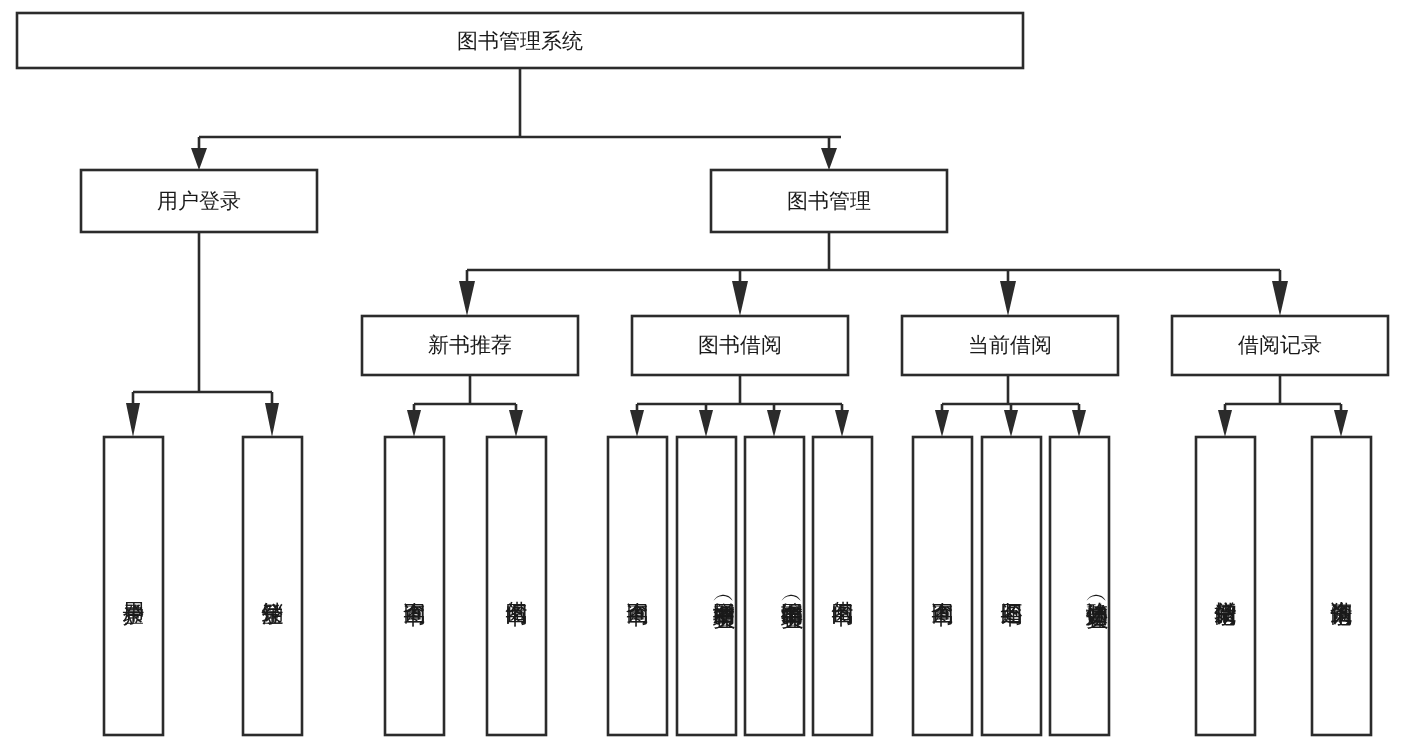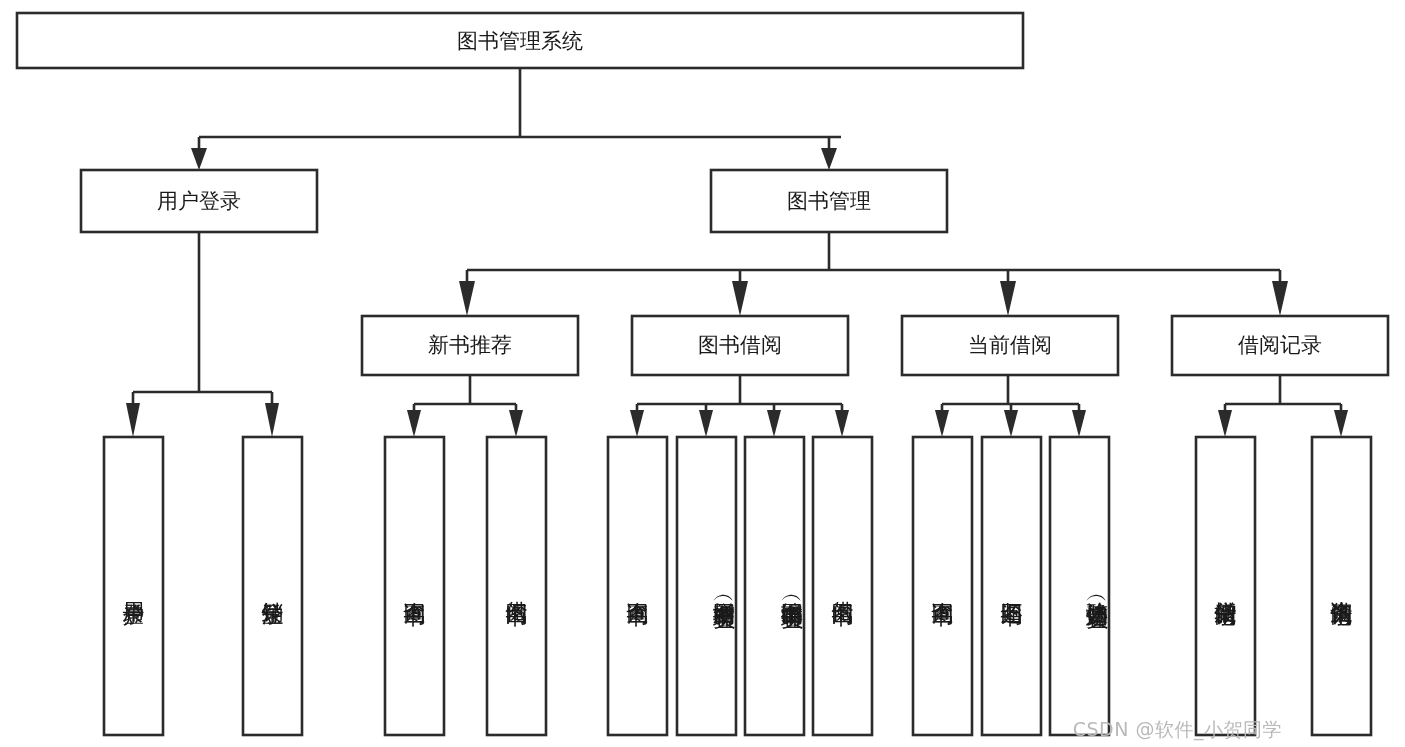--- a/index.html
+++ b/index.html
@@ -214,15 +214,14 @@
   <div class="leaf-label" style="left:608px; top:437px; width:59px; height:298px; display:flex; align-items:center; justify-content:center;">查询图书</div>
   <div class="leaf-label" style="left:677px; top:441px; width:59px; height:294px; display:flex; align-items:flex-start; justify-content:center;">新增图书（管理员）</div>
   <div class="leaf-label" style="left:745px; top:441px; width:59px; height:294px; display:flex; align-items:flex-start; justify-content:center;">编辑图书（管理员）</div>
   <div class="leaf-label" style="left:813px; top:437px; width:59px; height:298px; display:flex; align-items:center; justify-content:center;">借阅图书</div>
   <div class="leaf-label" style="left:913px; top:437px; width:59px; height:298px; display:flex; align-items:center; justify-content:center;">查询图书</div>
   <div class="leaf-label" style="left:982px; top:437px; width:59px; height:298px; display:flex; align-items:center; justify-content:center;">归还图书</div>
   <div class="leaf-label" style="left:1050px; top:441px; width:59px; height:294px; display:flex; align-items:flex-start; justify-content:center;">确认归还（管理员）</div>
   <div class="leaf-label" style="left:1196px; top:437px; width:59px; height:298px; display:flex; align-items:center; justify-content:center;">新增借阅记录</div>
   <div class="leaf-label" style="left:1312px; top:437px; width:59px; height:298px; display:flex; align-items:center; justify-content:center;">查询借阅记录</div>
 
-  <div class="watermark">CSDN @软件_小贺同学</div>
 
 </div>
 
 </body></html>

